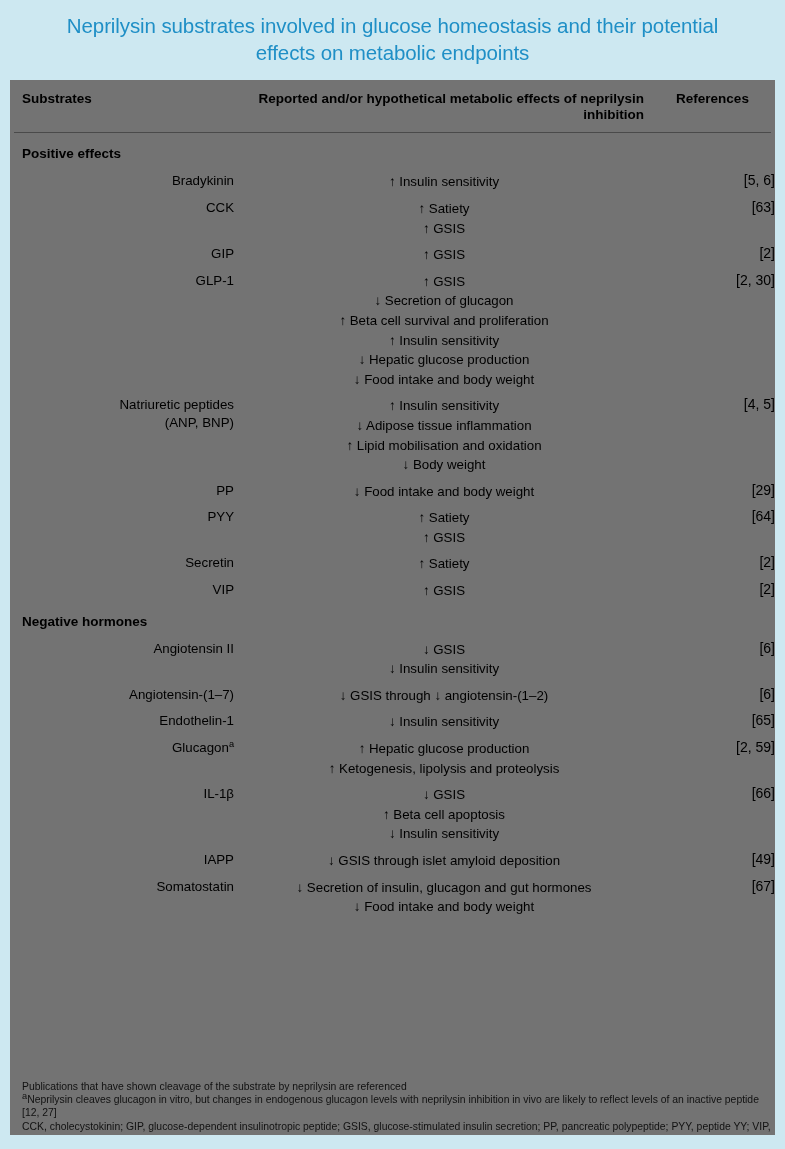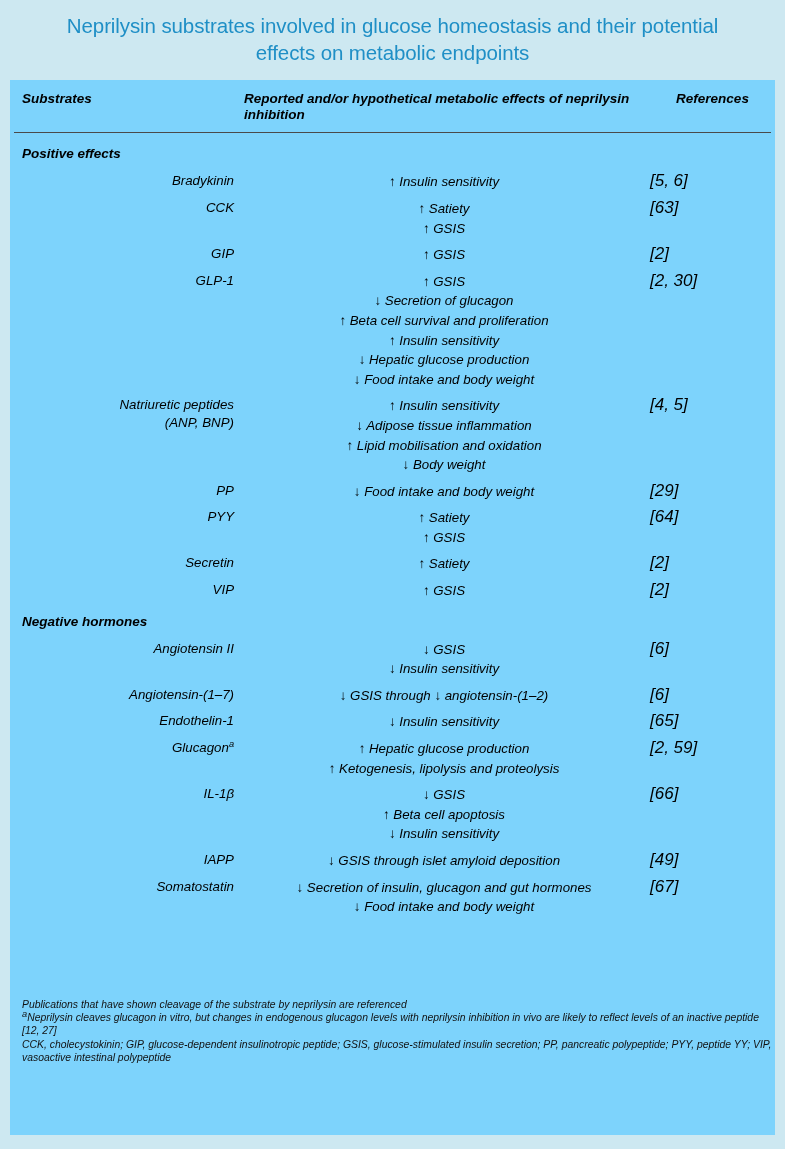--- a/index.html
+++ b/index.html
@@ -32,24 +32,23 @@
     letter-spacing: -0.1px;
   }
 
   
   .panel {
     position: absolute;
     left: 10px;
     top: 80px;
     width: 765px;
     height: 1055px;
-    background: #7dd3fc;
+    background: #737373;
     box-sizing: border-box;
     overflow: hidden;
-    font-style: italic;
   }
 
   table.tbl {
     width: 100%;
     border-collapse: collapse;
     table-layout: fixed;
   }
 
   col.c-sub { width: 228px; }
   col.c-eff { width: 412px; }
@@ -61,21 +60,21 @@
     color: #000;
     padding: 0;
     vertical-align: top;
     line-height: 16px;
   }
   th.h-sub {
     text-align: left;
     padding: 11px 0 0 12px;
   }
   th.h-eff {
-    text-align: left;
+    text-align: right;
     padding: 11px 6px 0 6px;
   }
   th.h-ref {
     text-align: center;
     padding: 11px 0 0 0;
   }
 
   thead tr.headrow { }
 
   tr.rule-row td {
@@ -107,39 +106,39 @@
     white-space: pre-line;
   }
   td.eff {
     font-size: 13.3px;
     text-align: center;
     vertical-align: top;
     padding: 7px 4px 0 4px;
     line-height: 19.6px;
   }
   td.ref {
-    font-size: 17px;
-    text-align: left;
+    font-size: 14px;
+    text-align: right;
     vertical-align: top;
     padding: 7px 0 0 0;
     line-height: 17.5px;
   }
   td.eff .eline { display: block; white-space: nowrap; }
 
   sup.fn {
     font-size: 9.2px;
     vertical-align: super;
     line-height: 0;
   }
 
   
   .notes {
     position: absolute;
     left: 12px;
-    top: 918px;
+    top: 1000px;
     width: 752px;
     font-size: 10.4px;
     line-height: 13.2px;
     color: #111;
   }
   .notes p {
     margin: 0;
   }
 </style>
 </head>

